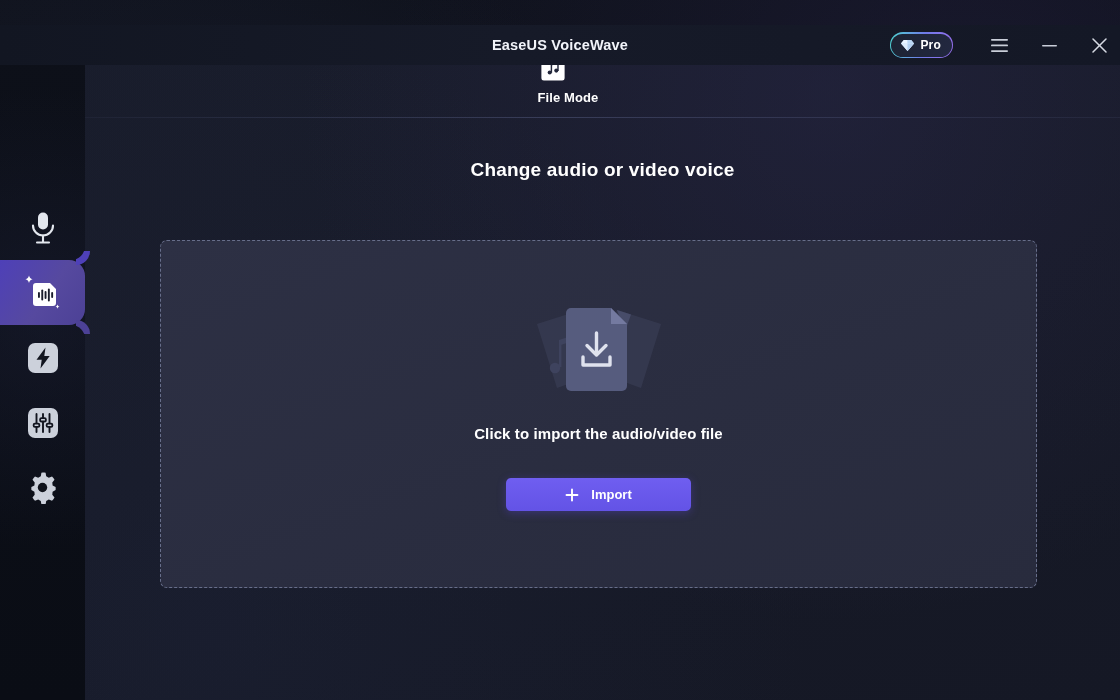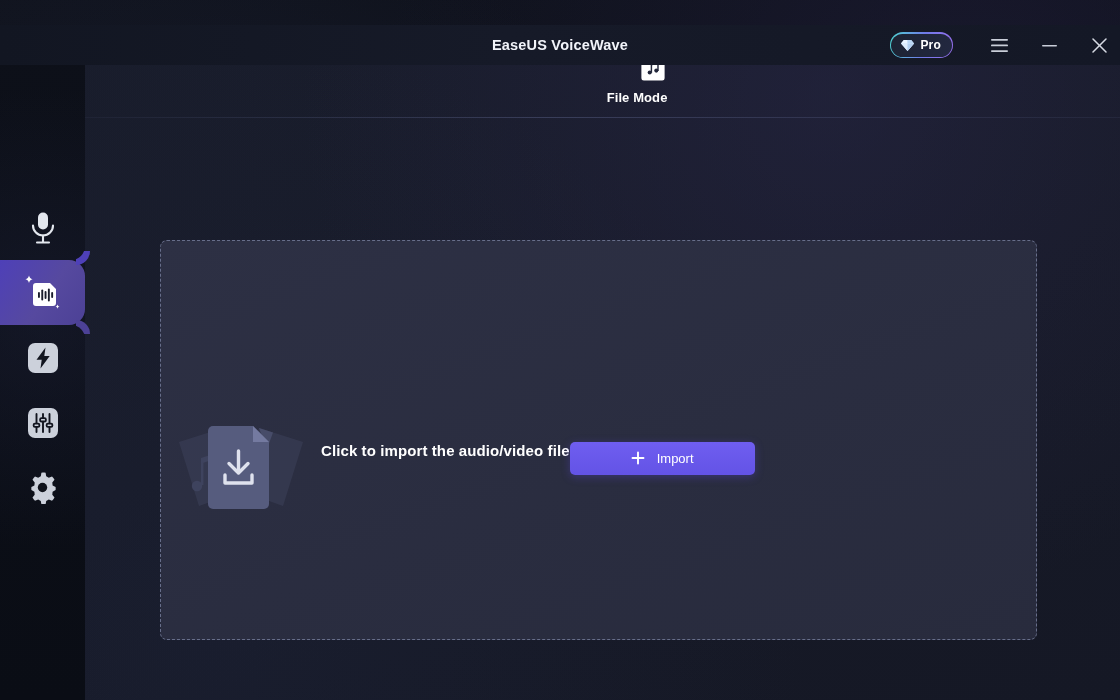--- a/index.html
+++ b/index.html
@@ -172,21 +172,21 @@
   .tabs::after {
     content: "";
     position: absolute;
     left: 0; right: 0; bottom: 0;
     height: 1px;
     background: linear-gradient(90deg, rgba(80,88,124,0.10) 0%, rgba(96,104,145,0.42) 45%, rgba(80,88,124,0.16) 100%);
   }
   .tab {
     display: flex;
     flex-direction: column;
-    align-items: flex-end;
+    align-items: flex-start;
     gap: 7px;
     cursor: pointer;
     width: 130px;
   }
   .tab-label {
     font-size: 13px;
     font-weight: bold;
     color: #8c93a8;
     letter-spacing: 0.1px;
   }
@@ -201,27 +201,27 @@
     color: #ffffff;
     letter-spacing: 0.2px;
   }
 
   
   .dropzone {
     position: absolute;
     top: 200px;
     left: 75px;
     width: 877px;
-    height: 400px;
+    height: 348px;
     border: 1.6px dashed #676e8a;
     border-radius: 7px;
     background: linear-gradient(160deg, #2d3044 0%, #2a2d40 55%, #282b3d 100%);
     cursor: pointer;
     display: flex;
-    flex-direction: row;
+    flex-direction: column;
     align-items: center;
   }
 
   .files-art {
     margin-top: 53px;
     width: 160px;
     height: 110px;
     display: block;
   }
 
@@ -243,21 +243,21 @@
   .import-btn {
     margin-top: 36px;
     width: 185px;
     height: 33px;
     border: none;
     border-radius: 5px;
     background: linear-gradient(180deg, #6f5ef0 0%, #6353e6 100%);
     color: #ffffff;
     font-family: "Liberation Sans", sans-serif;
     font-size: 13px;
-    font-weight: normal;
+    font-weight: bold;
     cursor: pointer;
     display: flex;
     align-items: center;
     justify-content: center;
     gap: 12px;
     box-shadow: 0 2px 9px rgba(90,70,220,0.34);
   }
   .plus-icon { display: block; }
 </style>
 </head>
@@ -386,20 +386,21 @@
             <rect x="12.6" y="10.6" width="1.5" height="9.8"></rect>
             <rect x="19.4" y="8.8" width="1.5" height="9.8"></rect>
           </g>
         </svg>
         <span class="tab-label">File Mode</span>
       </div>
 
 
     </div>
 
+    <div class="page-title">Change audio or video voice</div>
 
     <div class="dropzone">
 
       <svg class="files-art" viewBox="0 0 160 110">
         <g opacity="0.62">
           <path d="M18 30 L62 16 L82 78 L38 94 Z" fill="#3b3f57"></path>
           <g fill="#4b5070">
             <circle cx="36" cy="74" r="5.2"></circle>
             <rect x="40" y="46" width="2.4" height="27"></rect>
             <path d="M40 46l14-4.4v5.4L40 51.4z"></path>

